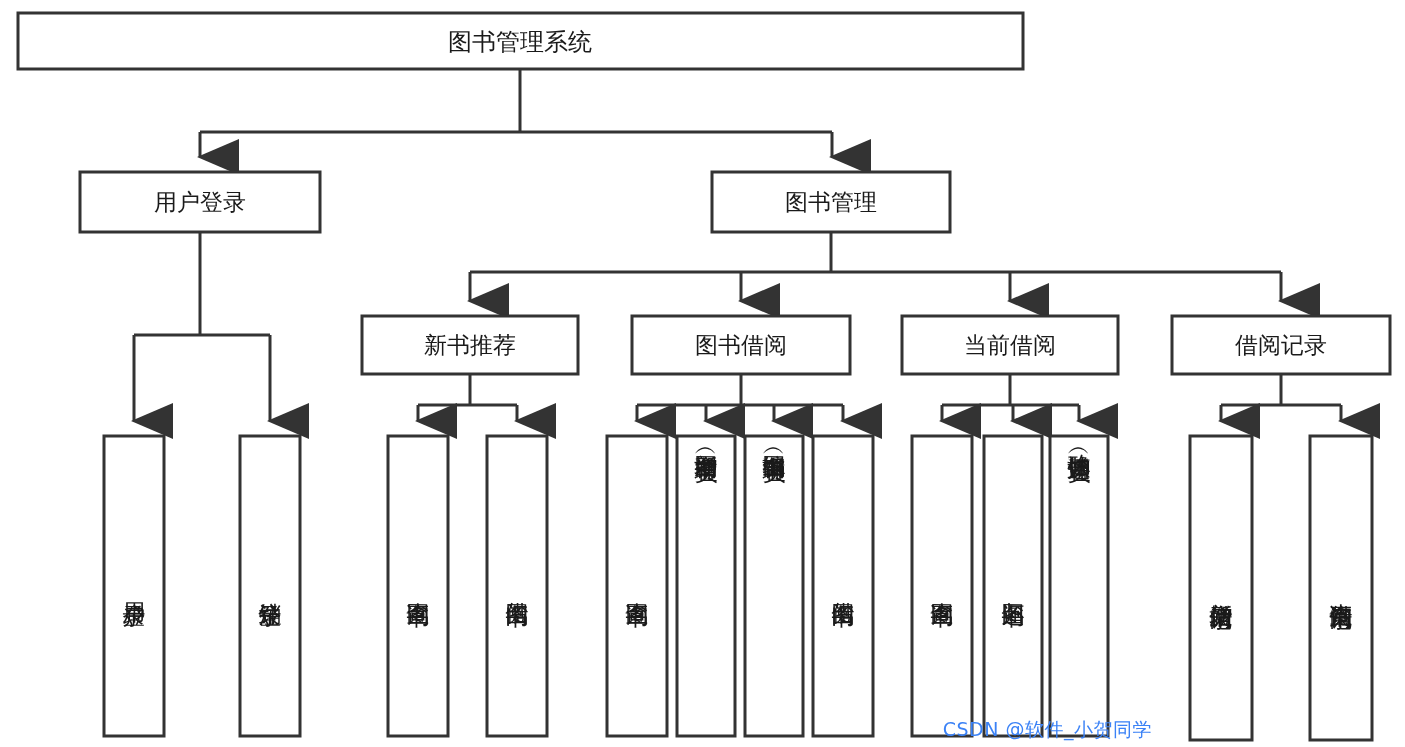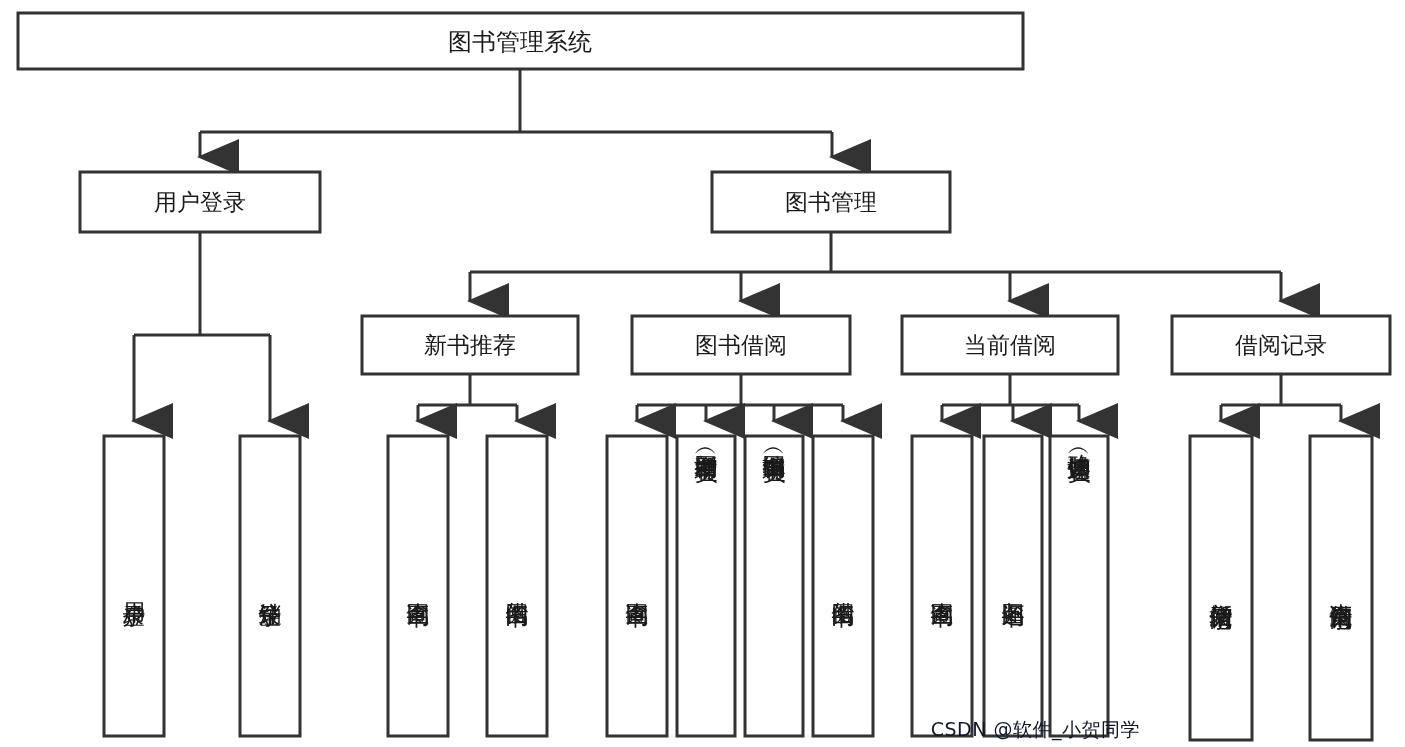--- a/index.html
+++ b/index.html
@@ -69,25 +69,25 @@
     font-family: "DejaVu Sans", "Liberation Sans", sans-serif;
     font-size: 23px;
     line-height: 1.18;
     color: #1a1a1a;
     letter-spacing: 1px;
     white-space: nowrap;
     text-align: center;
   }
   .watermark {
     position: absolute;
-    right: 20px;
+    right: 8px;
     bottom: 4px;
     font-family: "DejaVu Sans", "Liberation Sans", sans-serif;
     font-size: 19px;
-    color: #0f172a;
+    color: #3b82f6;
     white-space: nowrap;
     letter-spacing: 0.5px;
   }
 </style>
 </head>
 <body>
 
 <div id="diagram-root">
 
   <svg class="diagram-svg" viewBox="0 0 1405 747">

